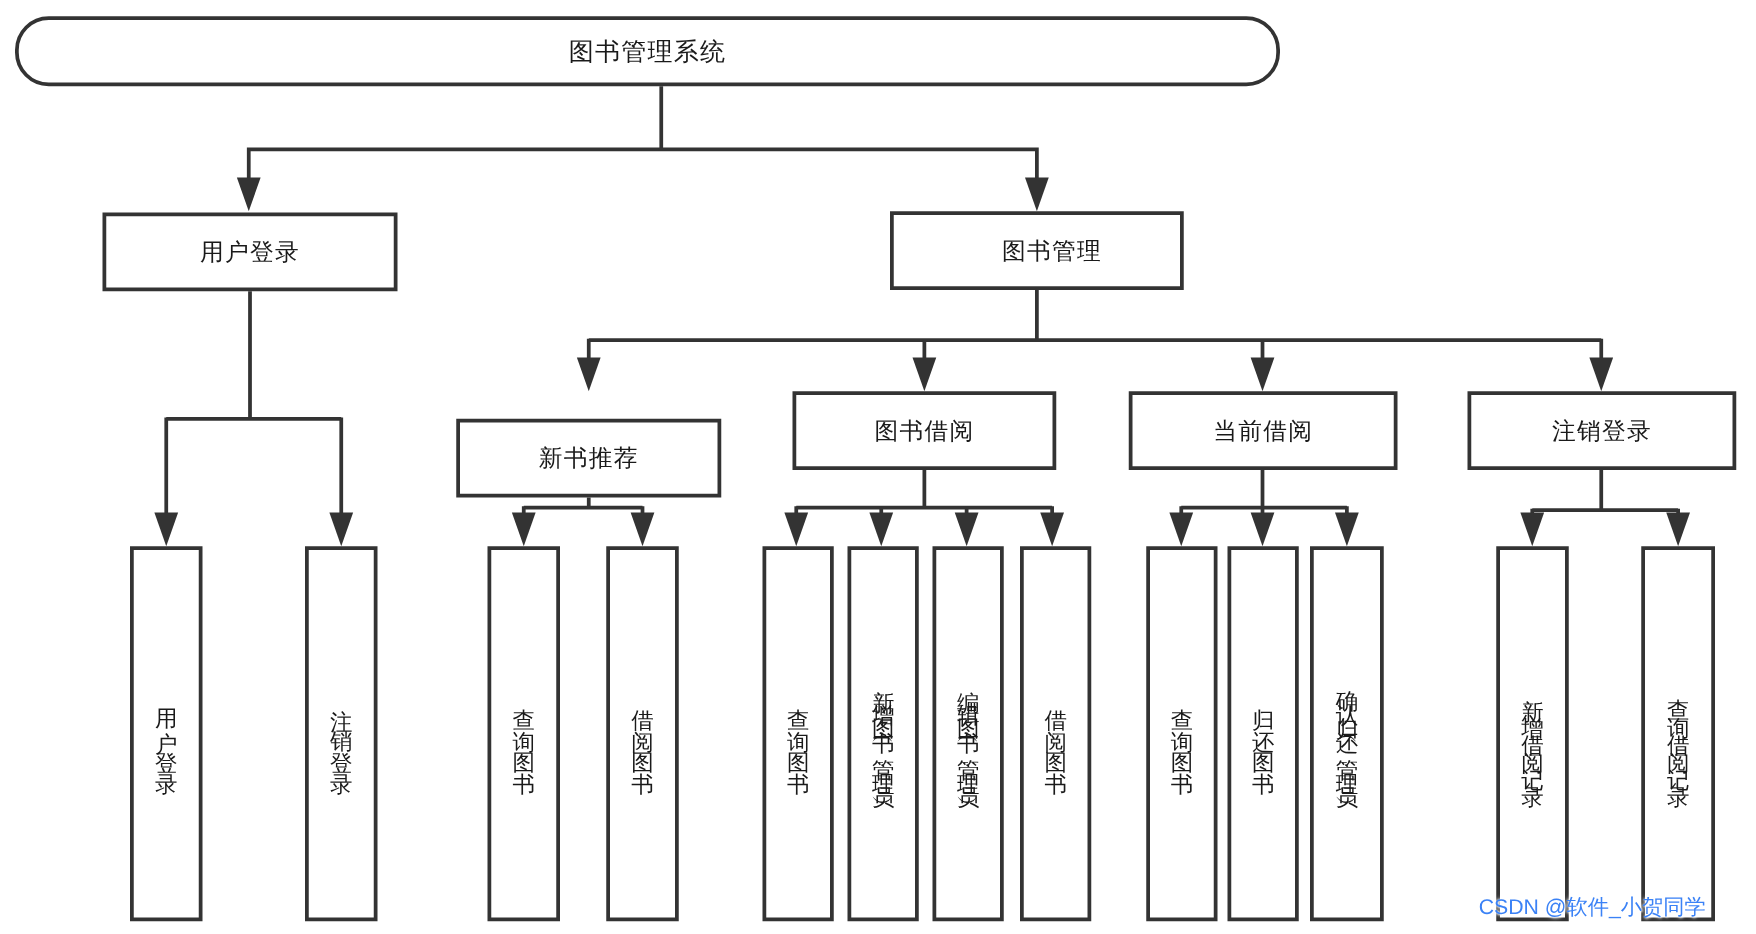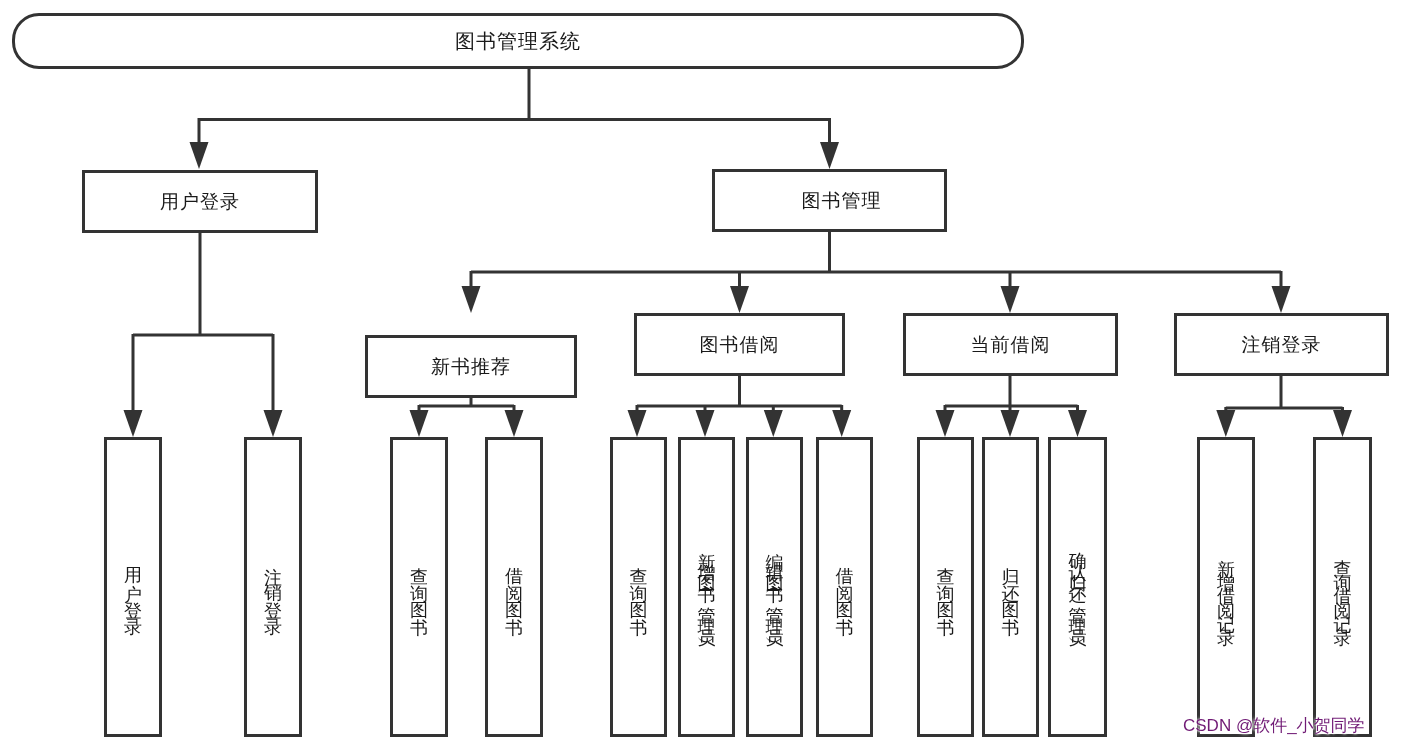--- a/index.html
+++ b/index.html
@@ -40,21 +40,21 @@
     white-space: nowrap;
   }
   .ls4 { letter-spacing: 17px; }
   .ls6 { letter-spacing: 14px; }
   .ls9 { letter-spacing: 11px; }
   .watermark {
     position: absolute;
     left: 1183px;
     top: 714px;
     font-size: 17px;
-    color: #701a75;
+    color: #3b82f6;
     white-space: nowrap;
     text-shadow: 0 0 2px #ffffff, 0 0 4px #ffffff, 1px 1px 2px #ffffff;
     z-index: 5;
   }
 </style>
 </head>
 <body>
 
 <div class="canvas">
 

